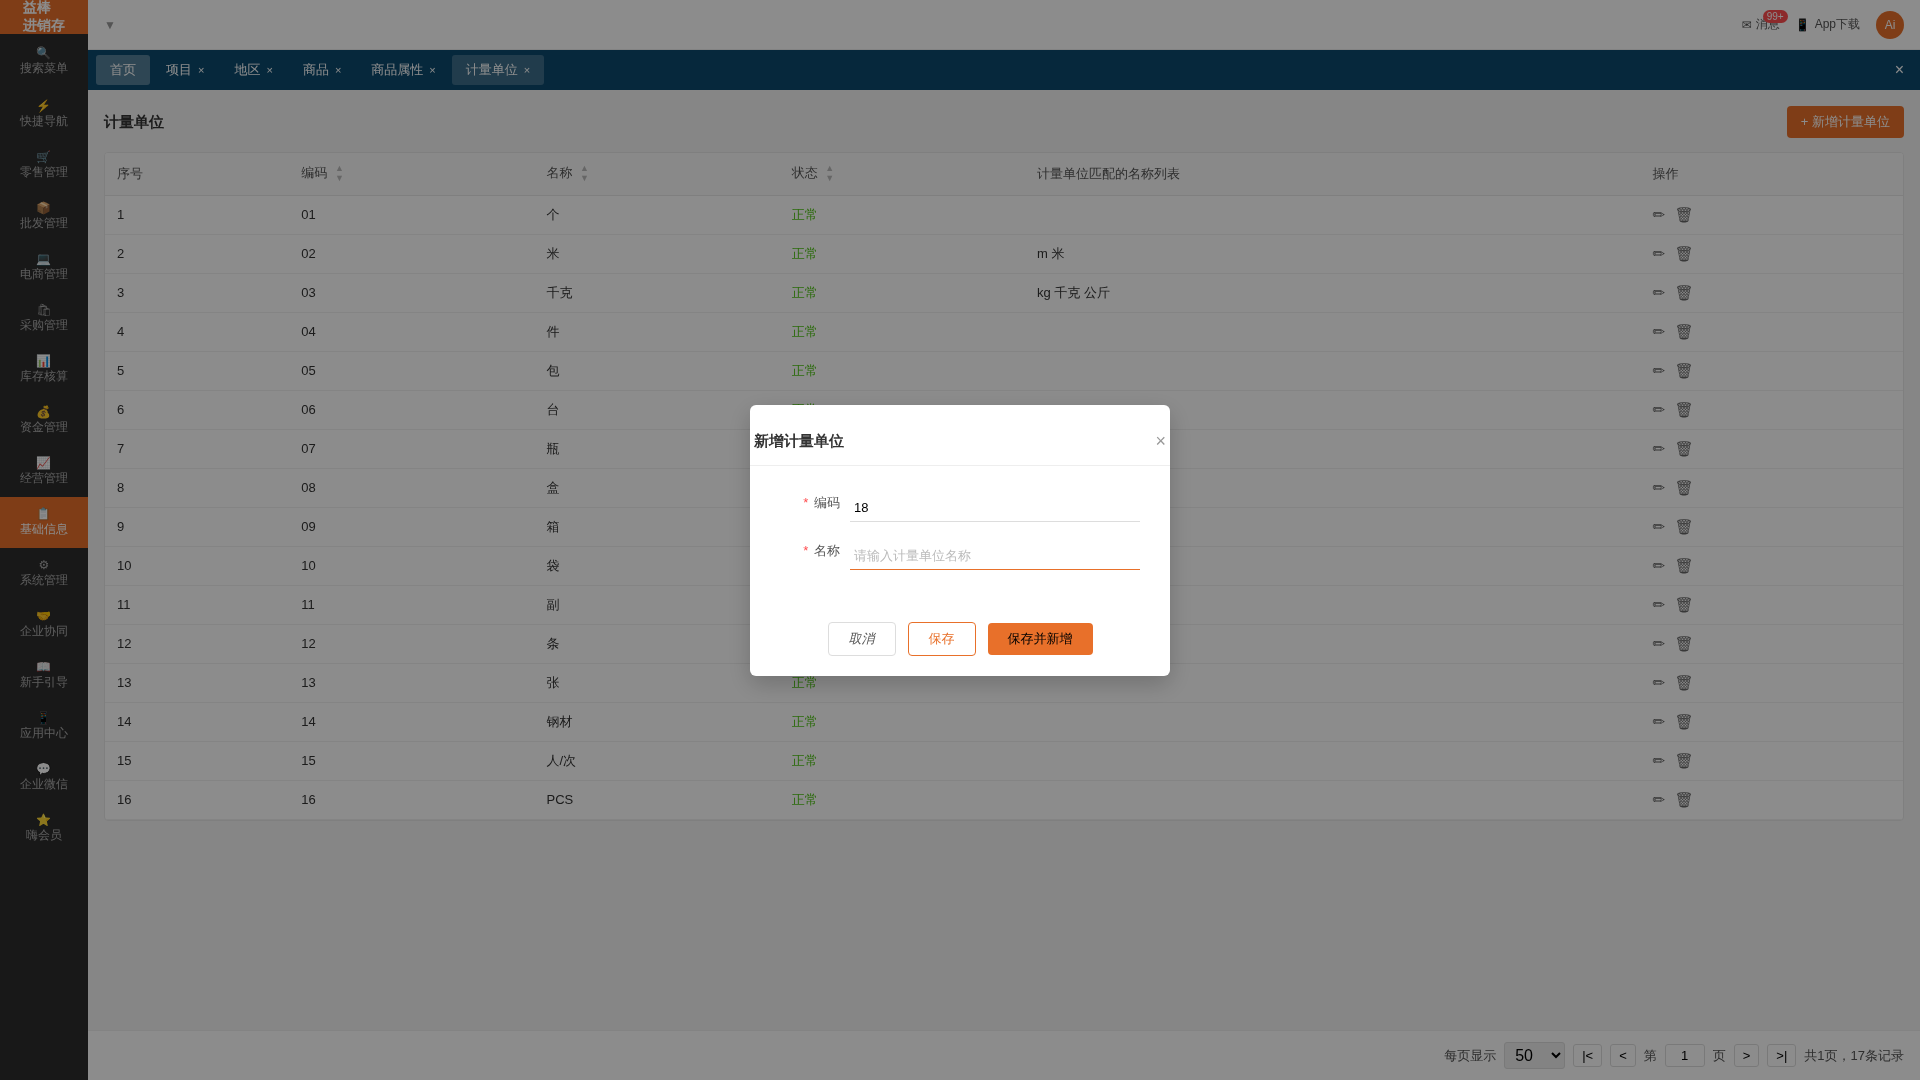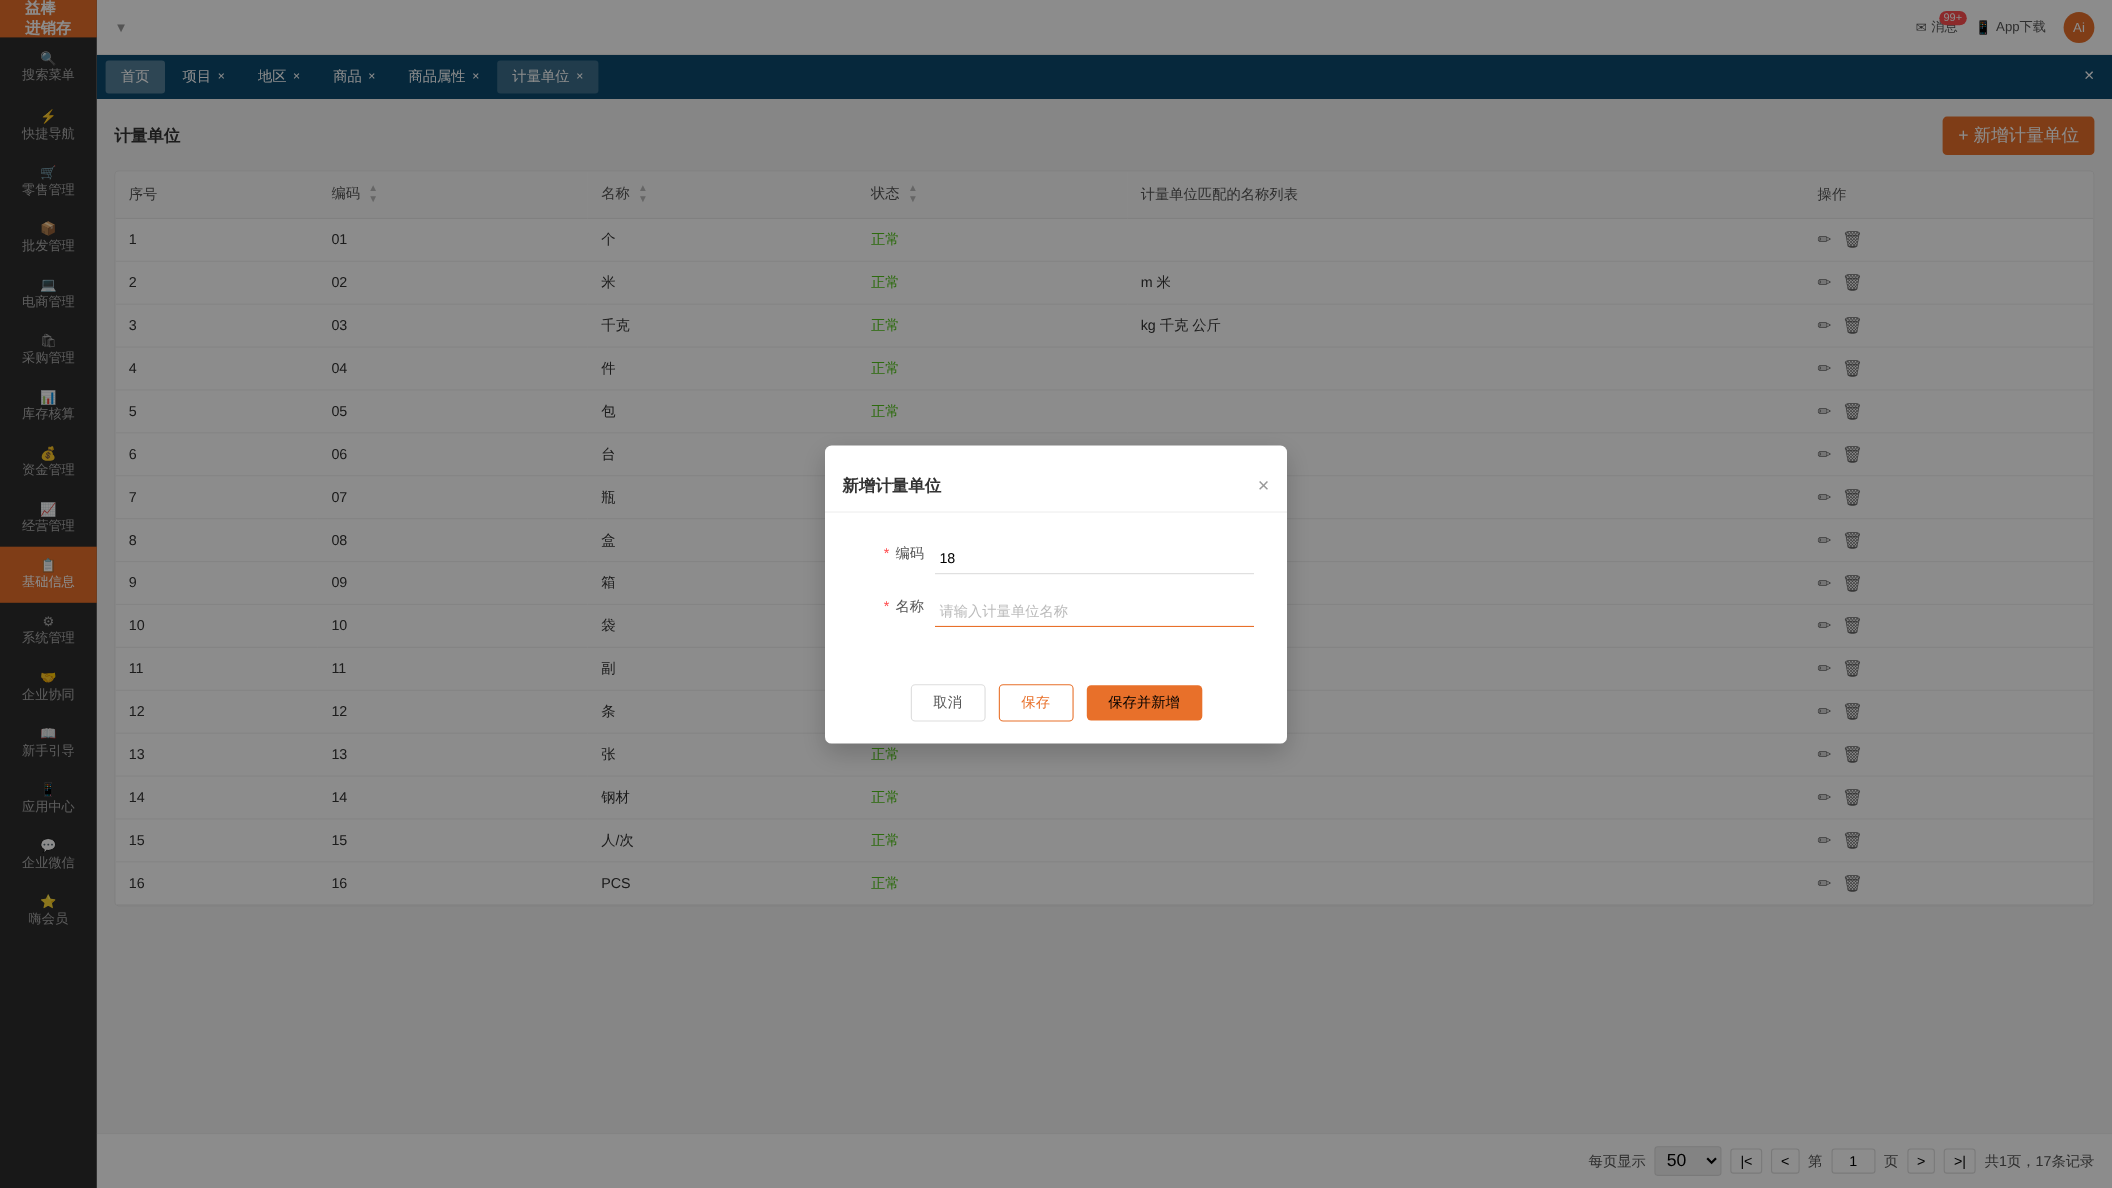--- a/index.html
+++ b/index.html
@@ -30,21 +30,21 @@
     .tab { display: flex; align-items: center; gap: 4px; padding: 6px 14px; border-radius: 3px; font-size: 13px; color: white; cursor: pointer; margin-right: 2px; }
     .tab.active { background: rgba(255,255,255,0.2); }
     .tab-home { background: rgba(255,255,255,0.3); }
     .tab-x { color: white; margin-left: 2px; font-size: 11px; }
     .close-all { margin-left: auto; color: white; font-size: 16px; cursor: pointer; padding: 4px 8px; }
 
     
     .page-content { flex: 1; overflow: auto; padding: 16px; background: #f5f5f5; }
     .page-title-row { display: flex; align-items: center; justify-content: space-between; margin-bottom: 14px; }
     .page-title { font-size: 15px; font-weight: bold; color: #333; }
-    .add-btn { background: #e8702a; color: white; border: none; border-radius: 4px; padding: 7px 14px; font-size: 16px; cursor: pointer; }
+    .add-btn { background: #e8702a; color: white; border: none; border-radius: 4px; padding: 7px 14px; font-size: 13px; cursor: pointer; }
 
     
     .table-wrap { background: white; border-radius: 4px; overflow: hidden; border: 1px solid #e8e8e8; }
     table { width: 100%; border-collapse: collapse; }
     thead tr { background: #fafafa; }
     th { padding: 11px 12px; text-align: left; font-weight: 500; color: #555; border-bottom: 1px solid #e8e8e8; font-size: 13px; }
     th.sortable { cursor: pointer; }
     th .sort-icons { display: inline-flex; flex-direction: column; margin-left: 4px; font-size: 9px; color: #bbb; vertical-align: middle; line-height: 1.1; }
     td { padding: 10px 12px; border-bottom: 1px solid #f0f0f0; color: #333; font-size: 13px; }
     .status-badge { color: #52c41a; }
@@ -54,32 +54,32 @@
     .pagination { height: 50px; background: white; border-top: 1px solid #eee; display: flex; align-items: center; justify-content: flex-end; padding: 0 16px; gap: 8px; font-size: 13px; color: #555; flex-shrink: 0; }
     .page-size-select { border: 1px solid #ddd; border-radius: 3px; padding: 3px 6px; font-size: 16px; }
     .page-btn { border: 1px solid #ddd; background: white; border-radius: 3px; padding: 3px 8px; cursor: pointer; font-size: 13px; }
     .page-input { border: 1px solid #ddd; border-radius: 3px; padding: 3px 6px; width: 40px; text-align: center; font-size: 13px; }
 
     
     .overlay { position: fixed; top: 0; left: 0; width: 1920px; height: 1080px; background: rgba(0,0,0,0.45); z-index: 100; display: flex; align-items: center; justify-content: center; }
 
     
     .modal { background: white; border-radius: 6px; width: 420px; box-shadow: 0 8px 24px rgba(0,0,0,0.2); z-index: 101; }
-    .modal-header { padding: 14px 16px; border-bottom: 1px solid #eee; display: flex; align-items: center; justify-content: space-between; margin-top: 13px; }
+    .modal-header { padding: 14px 4px; border-bottom: 1px solid #eee; display: flex; align-items: center; justify-content: space-between; margin-top: 13px; }
     .modal-title { font-size: 15px; font-weight: bold; color: #333; }
     .modal-close { color: #999; cursor: pointer; font-size: 18px; line-height: 1; }
     .modal-body { padding: 28px 30px 20px; }
     .form-row { display: flex; margin-bottom: 20px; }
     .form-label { font-size: 13px; color: #555; width: 60px; text-align: right; margin-right: 10px; flex-shrink: 0; }
     .required { color: #ff4d4f; margin-right: 2px; }
     .form-input { flex: 1; border: none; border-bottom: 1px solid #ddd; padding: 6px 4px; font-size: 13px; outline: none; }
     .form-input.highlighted { border-bottom-color: #e8702a; }
     .form-input::placeholder { color: #bbb; }
     .modal-footer { padding: 12px 20px 20px; display: flex; align-items: center; justify-content: center; gap: 12px; }
-    .btn-cancel { border: 1px solid #ddd; background: white; border-radius: 4px; padding: 7px 20px; font-size: 13px; color: #555; cursor: pointer; }
+    .btn-cancel { border: 1px solid #ddd; background: white; border-radius: 4px; padding: 7px 20px; font-size: 13px; color: #555; cursor: pointer; font-style: italic; }
     .btn-save { border: none; background: #fff; border: 1px solid #e8702a; color: #e8702a; border-radius: 4px; padding: 7px 20px; font-size: 13px; cursor: pointer; }
     .btn-save-new { border: none; background: #e8702a; color: #000000; border-radius: 4px; padding: 7px 20px; font-size: 13px; cursor: pointer; }
   </style>
 </head>
 <body>
 
 <div class="sidebar">
   <div class="sidebar-logo">
     <div class="sidebar-logo-text">益棒<br>进销存</div>
   </div>

